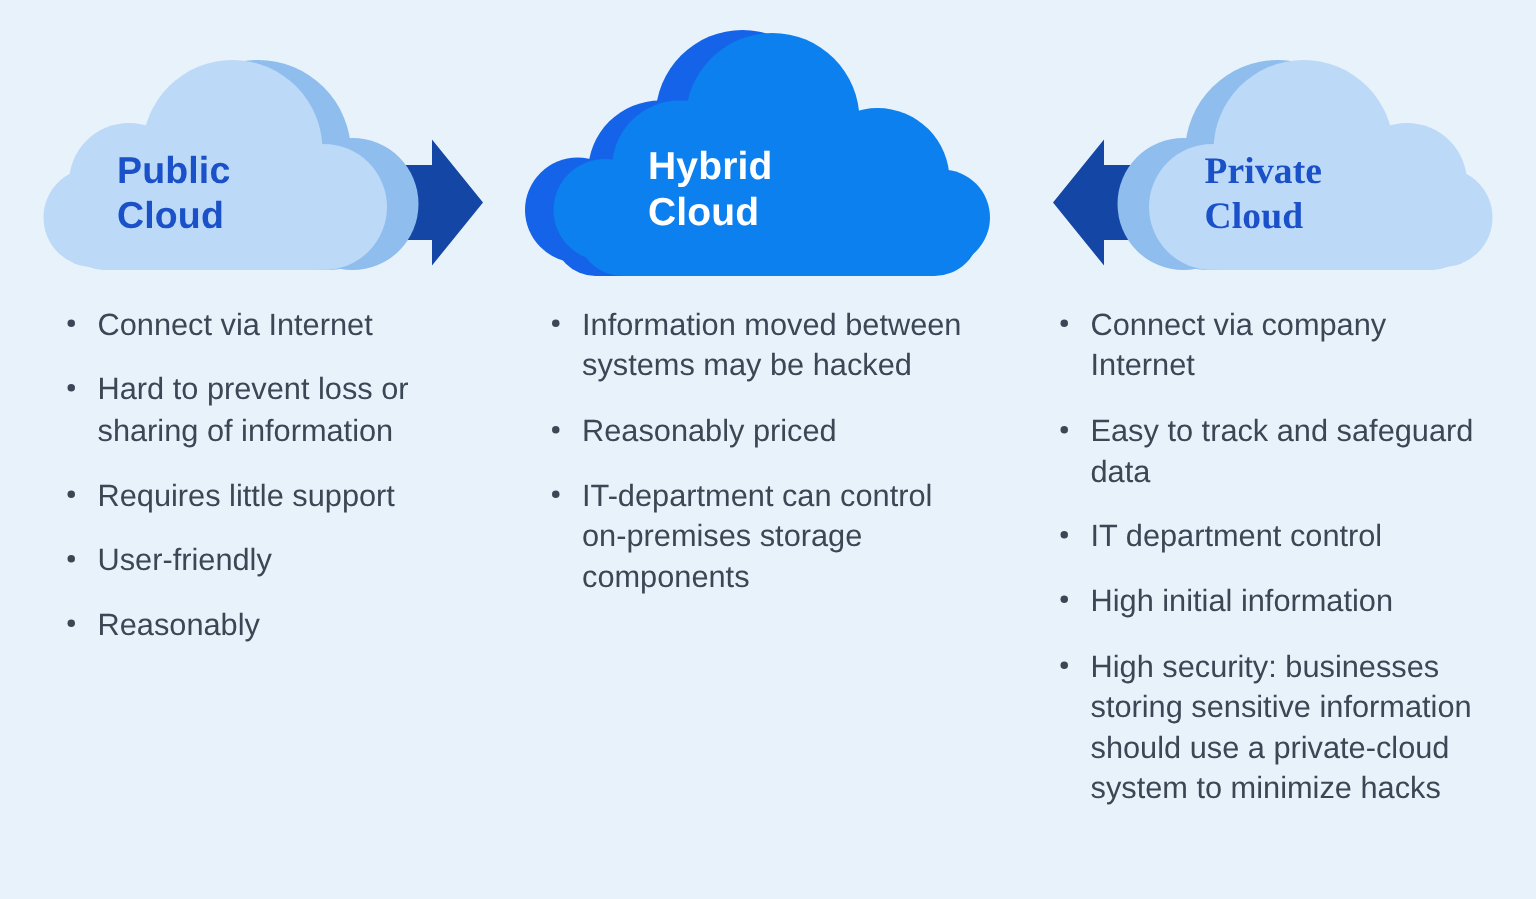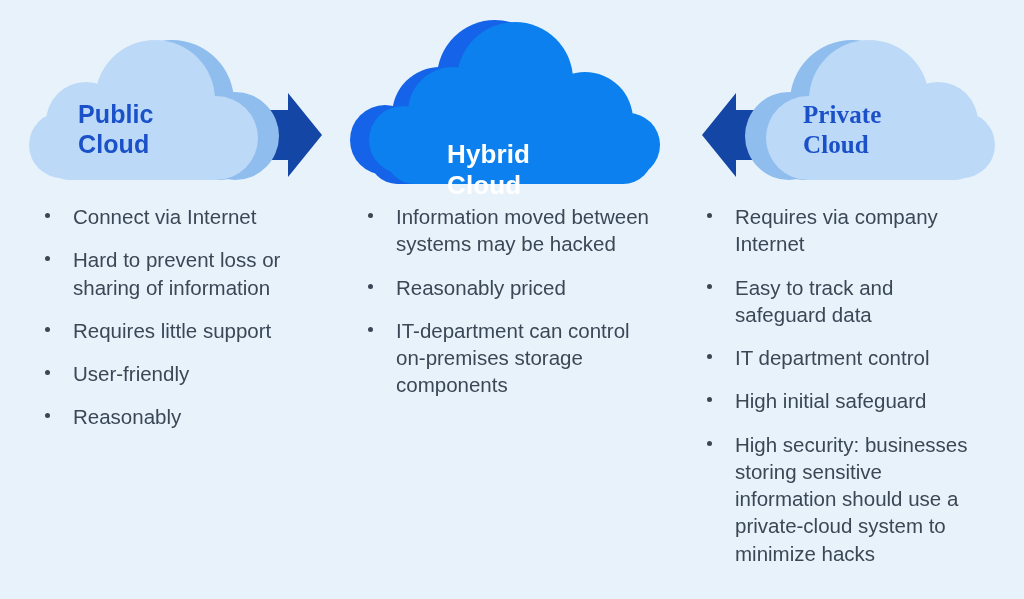--- a/index.html
+++ b/index.html
@@ -48,21 +48,21 @@
     line-height: 1.18;
     font-weight: bold;
     letter-spacing: .1px;
     white-space: pre-line;
     pointer-events: none;
   }
   .cloud-label.light { font-size: 25px; color: #1a50c8; }
   .cloud-label.dark  { font-size: 26px; color: #ffffff; }
 
   .lbl-public  { left: 78px;  top: 100px; width: 150px; }
-  .lbl-hybrid  { left: 102px; top: 95px;  width: 160px; margin-top: 44px; }
+  .lbl-hybrid  { left: 87px; top: 95px;  width: 160px; }
   .lbl-private { left: 118px; top: 100px; width: 155px; }
 
   
   .columns {
     position: absolute;
     left: 0;
     top: 203px;
     width: 1024px;
     height: 396px;
   }
@@ -89,21 +89,21 @@
   }
   .bullet-item .dot {
     position: absolute;
     left: 7px;
     top: 10px;
     width: 5px;
     height: 5px;
     border-radius: 50%;
     background: #3b4755;
   }
-  .bullet-text { display: block; margin-left: 8px; }
+  .bullet-text { display: block; }
 </style>
 </head>
 <body style="background: rgb(232, 242, 251);">
 
 <div id="infographic">
 
   <div class="cloud-row">
 
     <div class="cloud-cell public">
       <svg class="cloud-svg" width="345" height="200" viewBox="0 0 345 200">
@@ -217,33 +217,33 @@
           <span class="dot"></span>
           <span class="bullet-text">IT-department can control on-premises storage components</span>
         </li>
       </ul>
     </div>
 
     <div class="column c3">
       <ul class="bullet-list">
         <li class="bullet-item">
           <span class="dot"></span>
-          <span class="bullet-text">Requires via company Internet</span>
+          <span class="bullet-text">Connect via company Internet</span>
         </li>
         <li class="bullet-item">
           <span class="dot"></span>
           <span class="bullet-text">Easy to track and safeguard data</span>
         </li>
         <li class="bullet-item">
           <span class="dot"></span>
           <span class="bullet-text">IT department control</span>
         </li>
         <li class="bullet-item">
           <span class="dot"></span>
-          <span class="bullet-text">High initial safeguard</span>
+          <span class="bullet-text">High initial information</span>
         </li>
         <li class="bullet-item">
           <span class="dot"></span>
           <span class="bullet-text">High security: businesses storing sensitive information should use a private-cloud system to minimize hacks</span>
         </li>
       </ul>
     </div>
 
   </div>
 </div>

